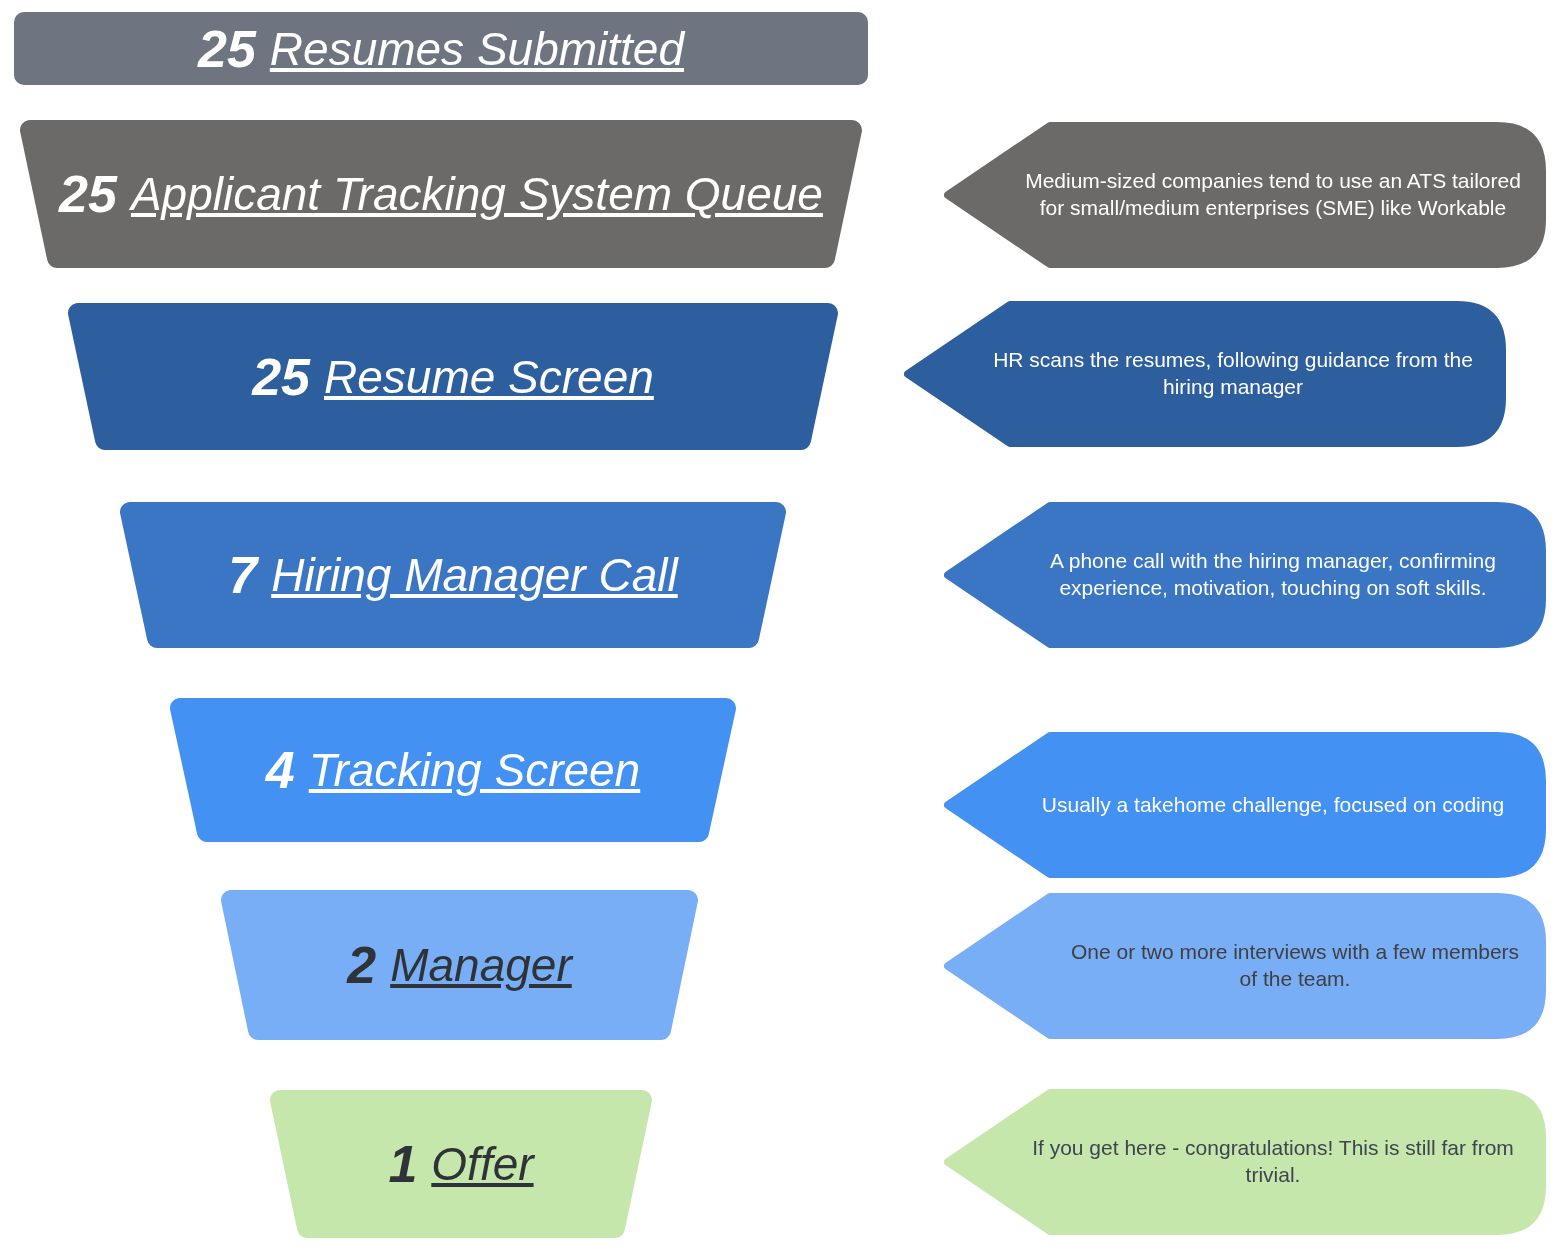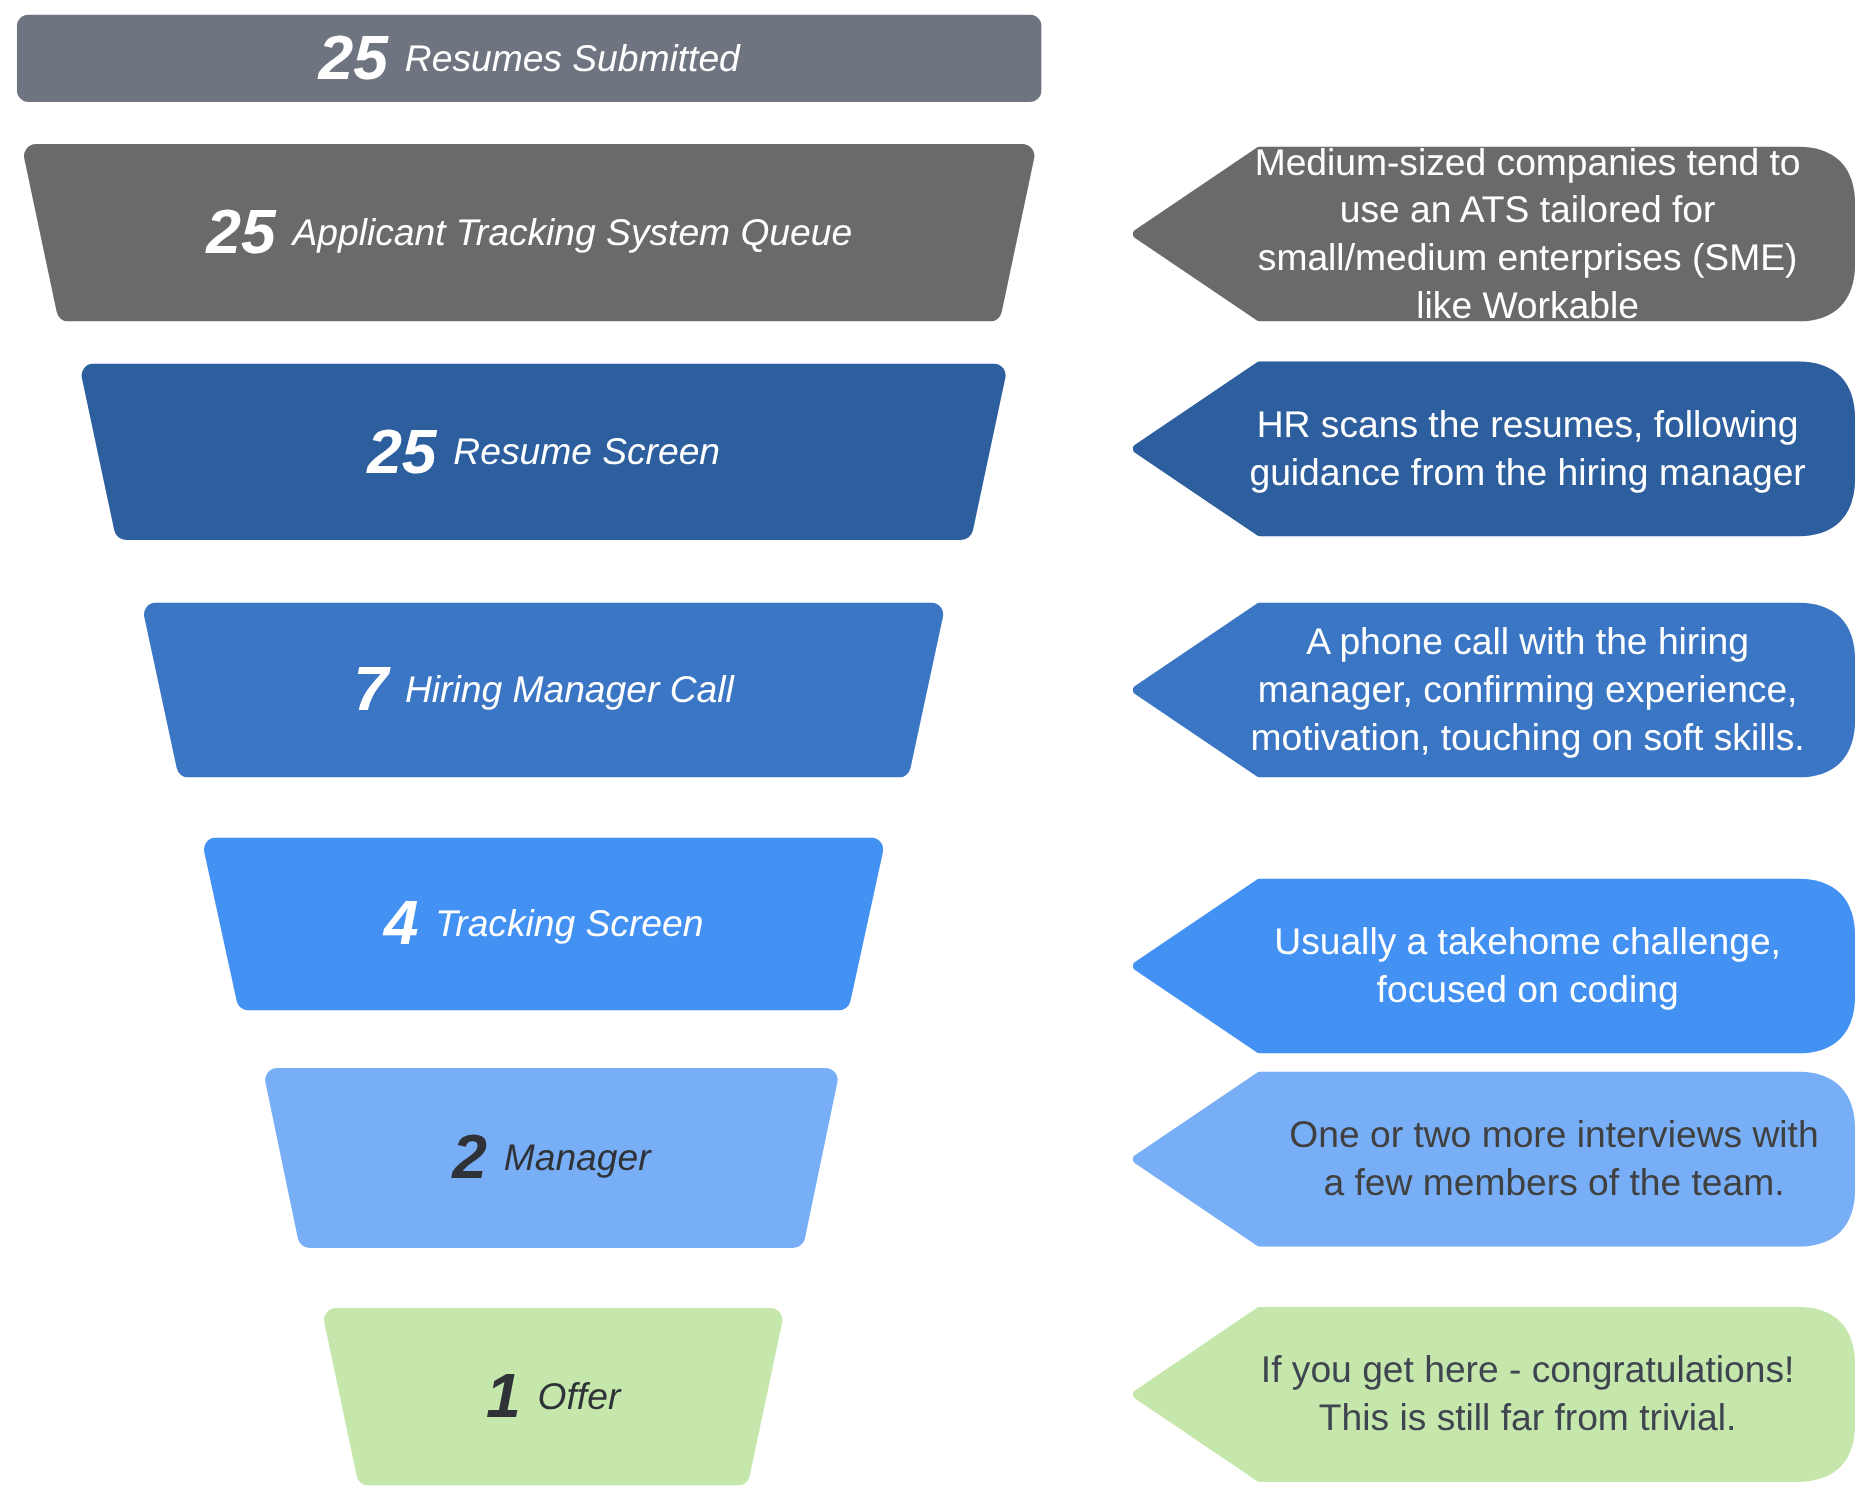--- a/index.html
+++ b/index.html
@@ -14,26 +14,26 @@
   .seg, .ann { position: absolute; }
   .seg svg, .ann svg { position: absolute; left: 0; top: 0; display: block; }
   .seg polygon { stroke-width: 20; stroke-linejoin: round; }
   .ann path   { stroke-width: 8;  stroke-linejoin: round; }
   .seg-text {
     position: absolute; inset: 0;
     display: flex; align-items: center; justify-content: center;
     font-style: italic; color: #ffffff; white-space: nowrap;
   }
   .seg-num  { font-weight: bold; font-size: 52px; margin-right: 14px; }
-  .seg-label{ font-size: 31px; }
+  .seg-label{ font-size: 46px; text-decoration: underline; }
   .ann-text {
     position: absolute; left: 80px; right: 24px; top: 0; bottom: 0;
     display: flex; align-items: center; justify-content: center;
     text-align: center; color: #ffffff;
-    font-size: 31px; line-height: 1.28;
+    font-size: 21px; line-height: 1.28;
   }
 </style>
 </head>
 <body>
 
 <div class="canvas" style="background: rgb(255, 255, 255);">
 
   <div class="seg" style="left:14px; top:12px; width:854px; height:73px;">
     <svg width="854" height="73" viewBox="0 0 854 73">
       <rect x="0" y="0" width="854" height="73" rx="10" fill="#6e7580"></rect>
@@ -104,21 +104,21 @@
     </div>
   </div>
 
   <div class="ann" style="left:944px; top:122px; width:602px; height:146px;">
     <svg width="602" height="146" viewBox="0 0 602 146">
       <path d="M 4 73 L 106 4 H 553 Q 598 4 598 49 V 97 Q 598 142 553 142 H 106 Z" fill="#6b6a68" stroke="#6b6a68"></path>
     </svg>
     <div class="ann-text" style="color: rgb(255, 255, 255);">Medium-sized companies tend to use an ATS tailored for small/medium enterprises (SME) like Workable</div>
   </div>
 
-  <div class="ann" style="left:944px; top:301px; width:602px; height:146px;">
+  <div class="ann" style="left:904px; top:301px; width:602px; height:146px;">
     <svg width="602" height="146" viewBox="0 0 602 146">
       <path d="M 4 73 L 106 4 H 553 Q 598 4 598 49 V 97 Q 598 142 553 142 H 106 Z" fill="#2d5e9e" stroke="#2d5e9e"></path>
     </svg>
     <div class="ann-text" style="color: rgb(255, 255, 255);">HR scans the resumes, following guidance from the hiring manager</div>
   </div>
 
   <div class="ann" style="left:944px; top:502px; width:602px; height:146px;">
     <svg width="602" height="146" viewBox="0 0 602 146">
       <path d="M 4 73 L 106 4 H 553 Q 598 4 598 49 V 97 Q 598 142 553 142 H 106 Z" fill="#3b76c5" stroke="#3b76c5"></path>
     </svg>

